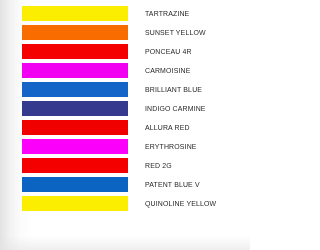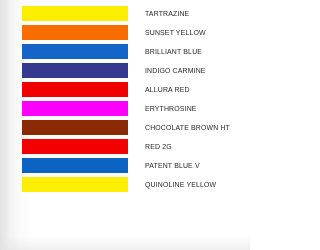--- a/index.html
+++ b/index.html
@@ -78,38 +78,42 @@
   <div class="legend-list">
       <div class="legend-row">
         <div class="swatch" style="background-color: rgb(251, 238, 0);"></div>
         <div class="swatch-label">TARTRAZINE</div>
       </div>
       <div class="legend-row">
         <div class="swatch" style="background-color: rgb(249, 109, 0);"></div>
         <div class="swatch-label">SUNSET YELLOW</div>
       </div>
       <div class="legend-row">
+        <div class="swatch" style="background-color: rgb(244, 0, 0);"></div>
+        <div class="swatch-label">PONCEAU 4R</div>
+      </div>
+      <div class="legend-row">
+        <div class="swatch" style="background-color: rgb(242, 0, 242);"></div>
+        <div class="swatch-label">CARMOISINE</div>
+      </div>
+      <div class="legend-row">
         <div class="swatch" style="background-color: rgb(21, 101, 200);"></div>
         <div class="swatch-label">BRILLIANT BLUE</div>
       </div>
       <div class="legend-row">
         <div class="swatch" style="background-color: rgb(53, 58, 142);"></div>
         <div class="swatch-label">INDIGO CARMINE</div>
       </div>
       <div class="legend-row">
         <div class="swatch" style="background-color: rgb(241, 0, 0);"></div>
         <div class="swatch-label">ALLURA RED</div>
       </div>
       <div class="legend-row">
         <div class="swatch" style="background-color: rgb(251, 0, 251);"></div>
         <div class="swatch-label">ERYTHROSINE</div>
-      </div>
-      <div class="legend-row">
-        <div class="swatch" style="background-color: rgb(139, 43, 5);"></div>
-        <div class="swatch-label">CHOCOLATE BROWN HT</div>
       </div>
       <div class="legend-row">
         <div class="swatch" style="background-color: rgb(244, 0, 0);"></div>
         <div class="swatch-label">RED 2G</div>
       </div>
       <div class="legend-row">
         <div class="swatch" style="background-color: rgb(11, 99, 194);"></div>
         <div class="swatch-label">PATENT BLUE V</div>
       </div>
       <div class="legend-row">

